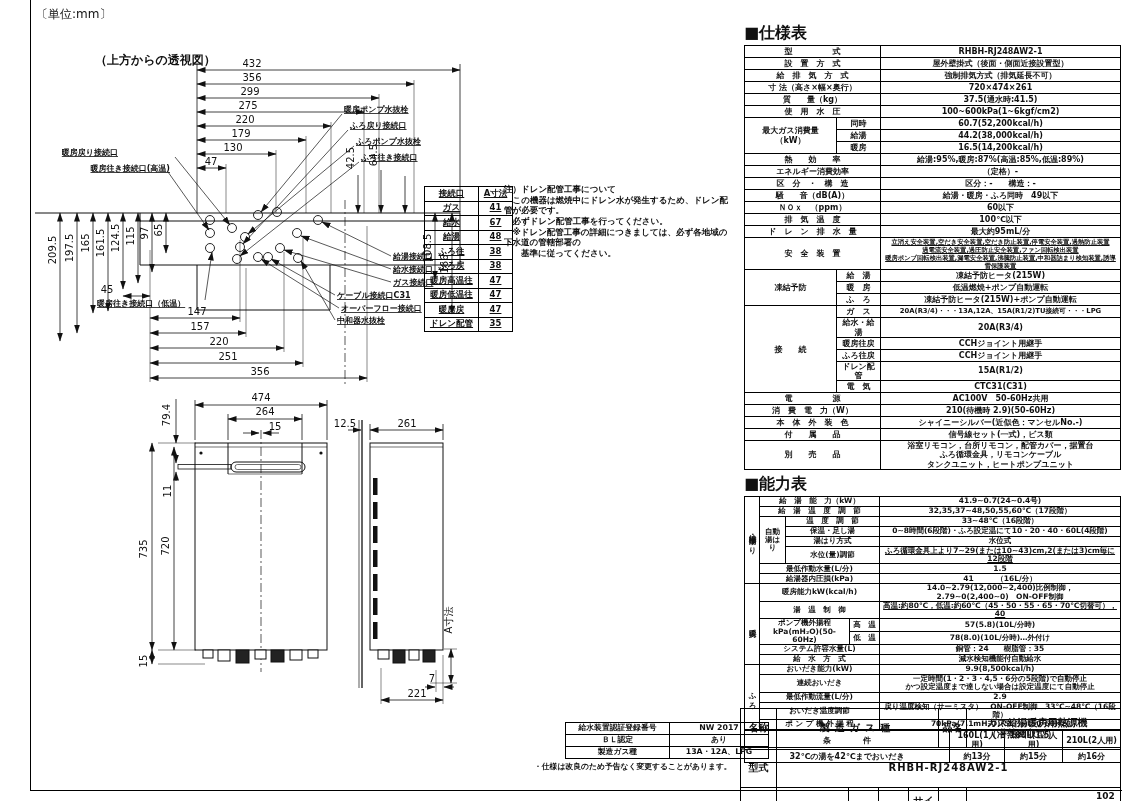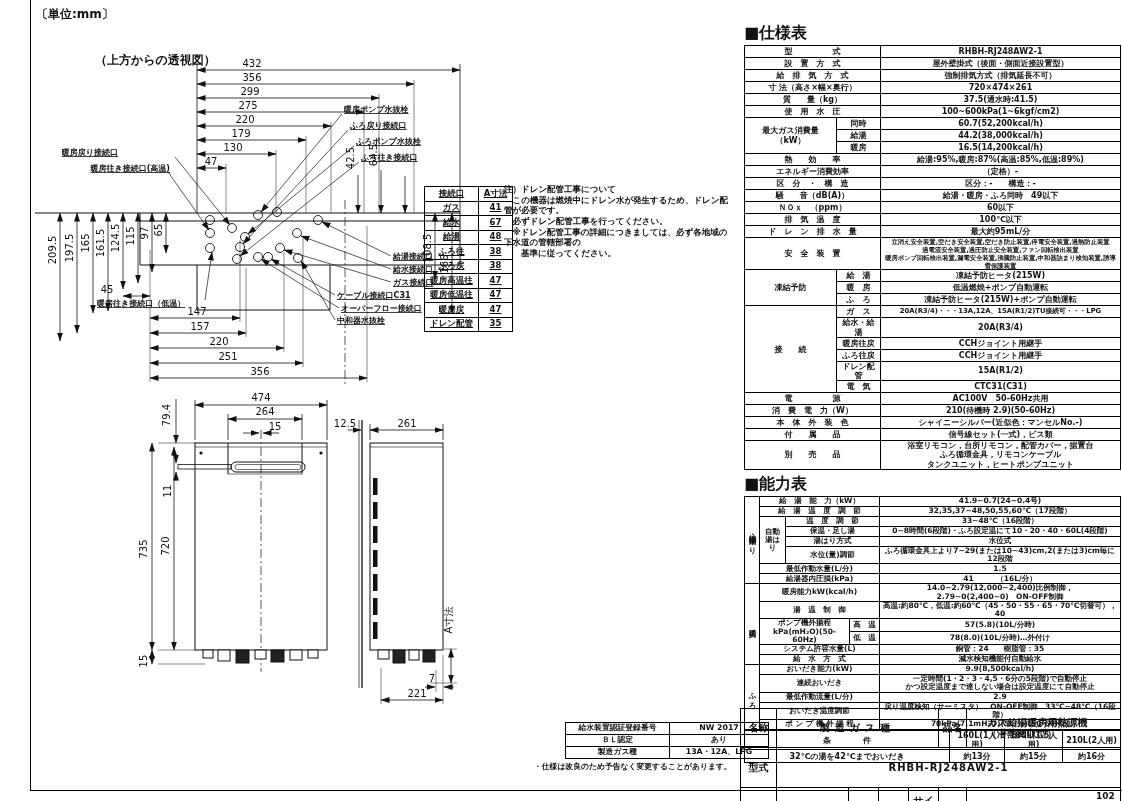--- a/index.html
+++ b/index.html
@@ -1,29 +1,29 @@
 <!DOCTYPE html>
 <html><head>
 <meta charset="utf-8">
 <style>
   html,body{margin:0;padding:0;background:#fff;}
   body{width:1122px;height:801px;position:relative;font-family:"DejaVu Sans","Liberation Sans",sans-serif;color:#111;overflow:hidden;}
   .abs{position:absolute;}
   .border-l{left:30px;top:0;height:791px;width:0;border-left:1.5px solid #000;}
   .border-b{left:30px;top:790px;width:1092px;height:0;border-top:1.5px solid #000;}
-  .unit-note{left:36px;top:6px;font-size:12px;font-weight:bold;}
+  .unit-note{left:36px;top:6px;font-size:12px;font-weight:normal;}
   .page-num{left:1096px;top:791px;font-size:9px;font-weight:bold;}
   
   .right-panel{left:744px;top:5px;width:377px;}
   .sec-title{font-size:16px;font-weight:bold;margin:18px 0 1px 0;}
   table{border-collapse:collapse;table-layout:fixed;width:100%;}
   td{border:1px solid #000;padding:0 2px;font-size:8px;font-weight:bold;text-align:center;white-space:pre-line;line-height:1.15;overflow:hidden;}
   .spec-table td{height:11px;}
   .cap-table td{height:9px;font-size:7.5px;line-height:1.1;}
-  .small{font-size:6.3px;line-height:1.25;}
+  .small{font-size:6.3px;line-height:1.25;text-decoration:underline;}
   .tiny{font-size:6.8px;text-align:center;}
   .vert{writing-mode:vertical-rl;text-orientation:upright;letter-spacing:1px;padding:0;}
   .bath-table td{height:12px;}
   
   .drain-note{left:504px;top:184px;width:230px;font-size:8.5px;font-weight:bold;line-height:1.25;white-space:pre-line;}
   
   .conn-wrap{left:424px;top:186px;width:88px;text-decoration:underline;}
   .conn-wrap td{height:13.5px;font-size:8.5px;}
   
   .cert-wrap{left:534px;top:722px;width:204px;padding-left:31px;}

